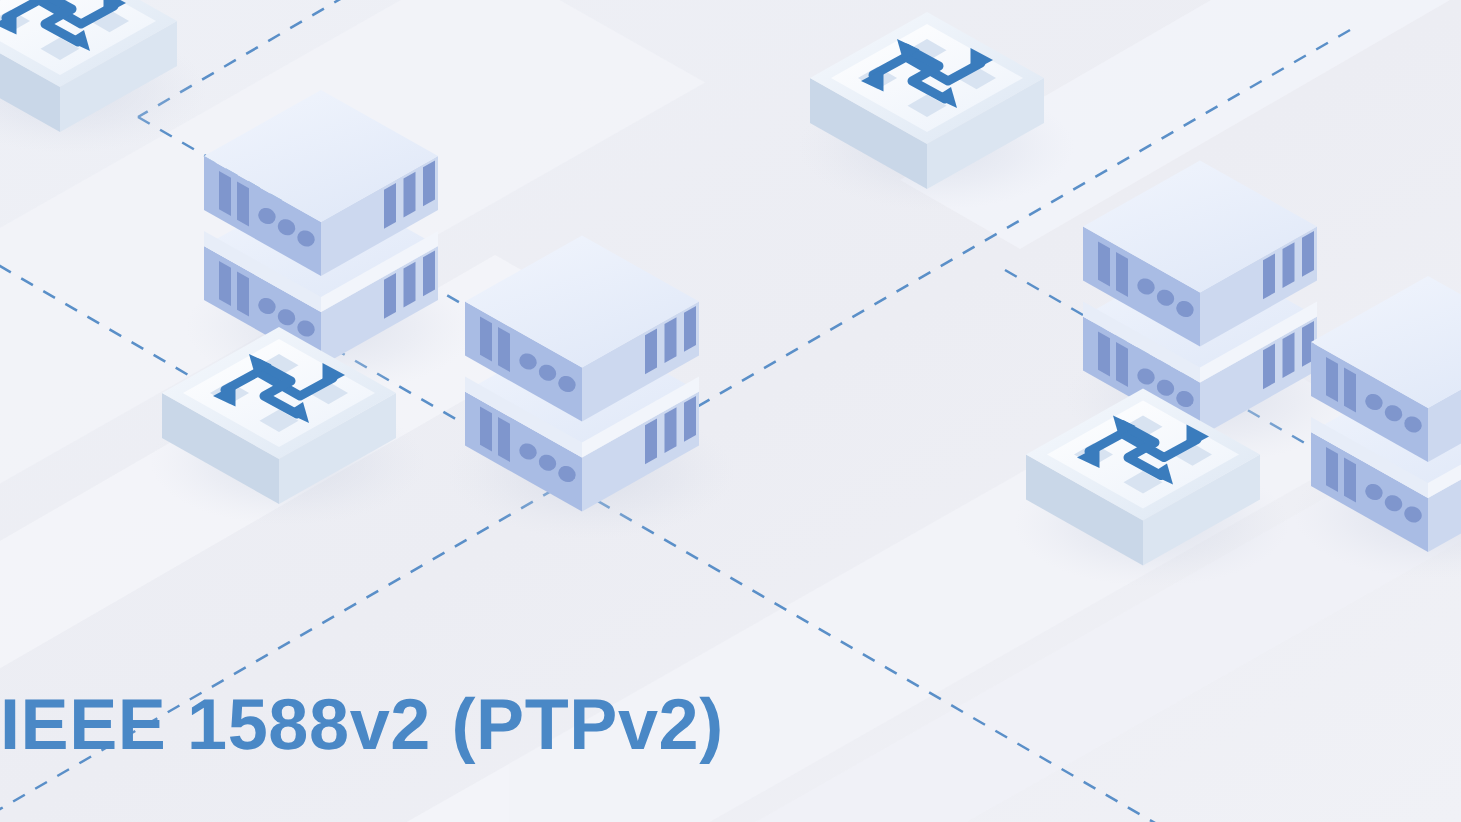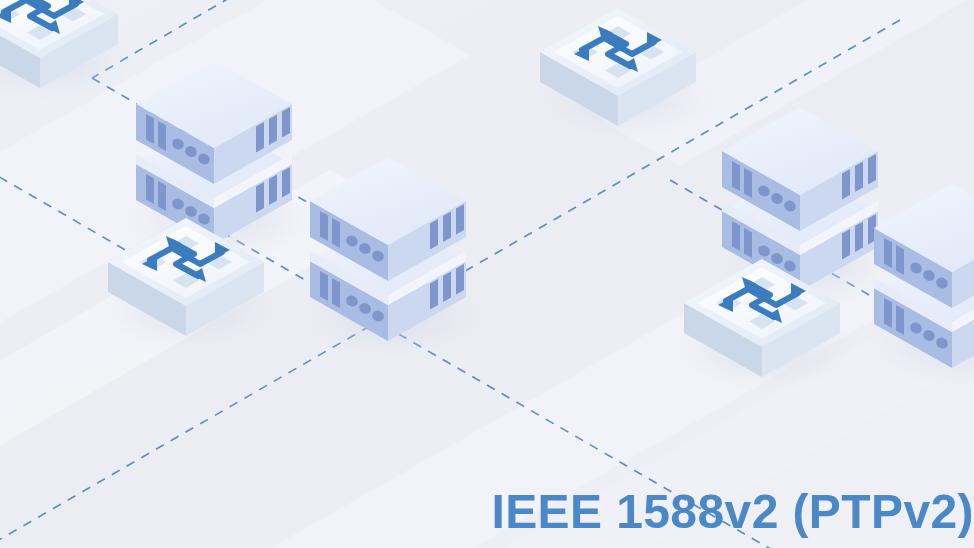--- a/index.html
+++ b/index.html
@@ -19,23 +19,22 @@
     position:absolute;
     inset:0;
     width:974px;
     height:548px;
     display:block;
   }
   #title-layer{
     position:absolute;
     left:0; right:0;
     top:458px;
-    text-align:right;
+    text-align:left;
     pointer-events:none;
-    margin-top:28px;
   }
   #hero-title{
     display:inline-block;
     margin:0;
     font-family:"Liberation Sans","DejaVu Sans",sans-serif;
     font-size:48px;
     font-weight:600;
     letter-spacing:.4px;
     line-height:1.1;
     color:#4a88c6;

